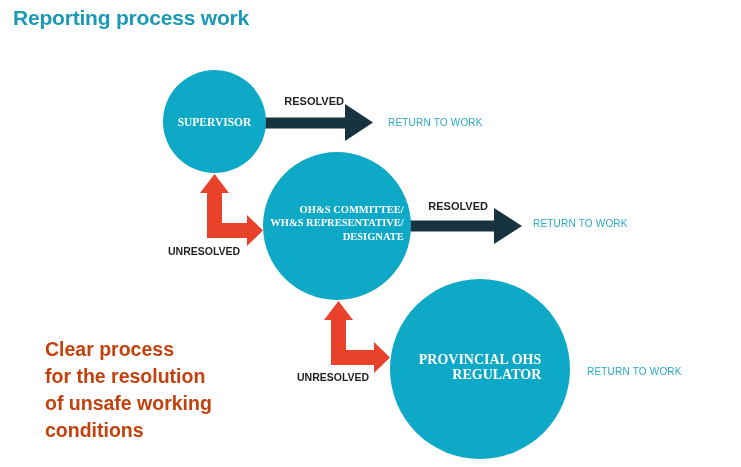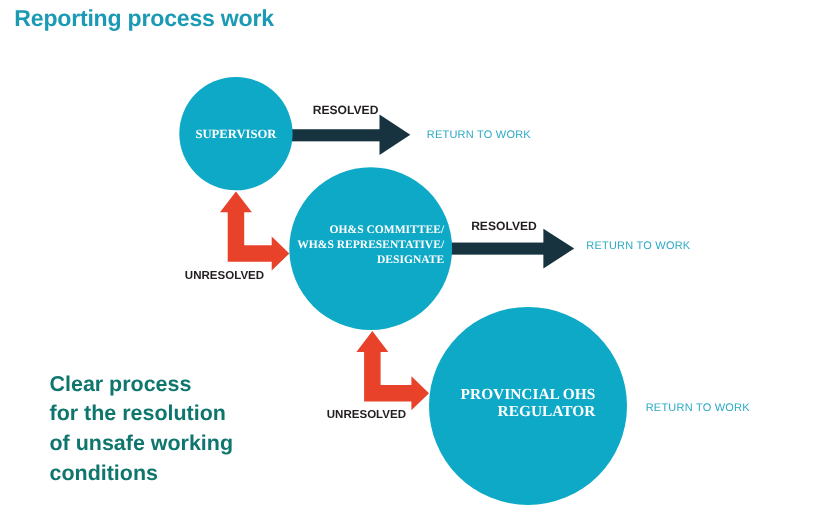--- a/index.html
+++ b/index.html
@@ -13,21 +13,21 @@
   .abs{position:absolute;}
   #page-title{
     left:13px;top:6px;
     font-size:21px;font-weight:bold;
     color:#1b9ab5;letter-spacing:-0.2px;
     z-index:4;
   }
   #tagline{
     left:45px;top:336px;
     font-size:19.5px;font-weight:bold;
-    color:#0f766e;line-height:27px;
+    color:#c2410c;line-height:27px;
     white-space:pre-line;
     z-index:4;
   }
   svg.arrow-layer{left:0;top:0;z-index:1;}
   .node-circle{
     border-radius:50%;
     background:#0ea9c6;
     z-index:2;
   }
   .node-label{

